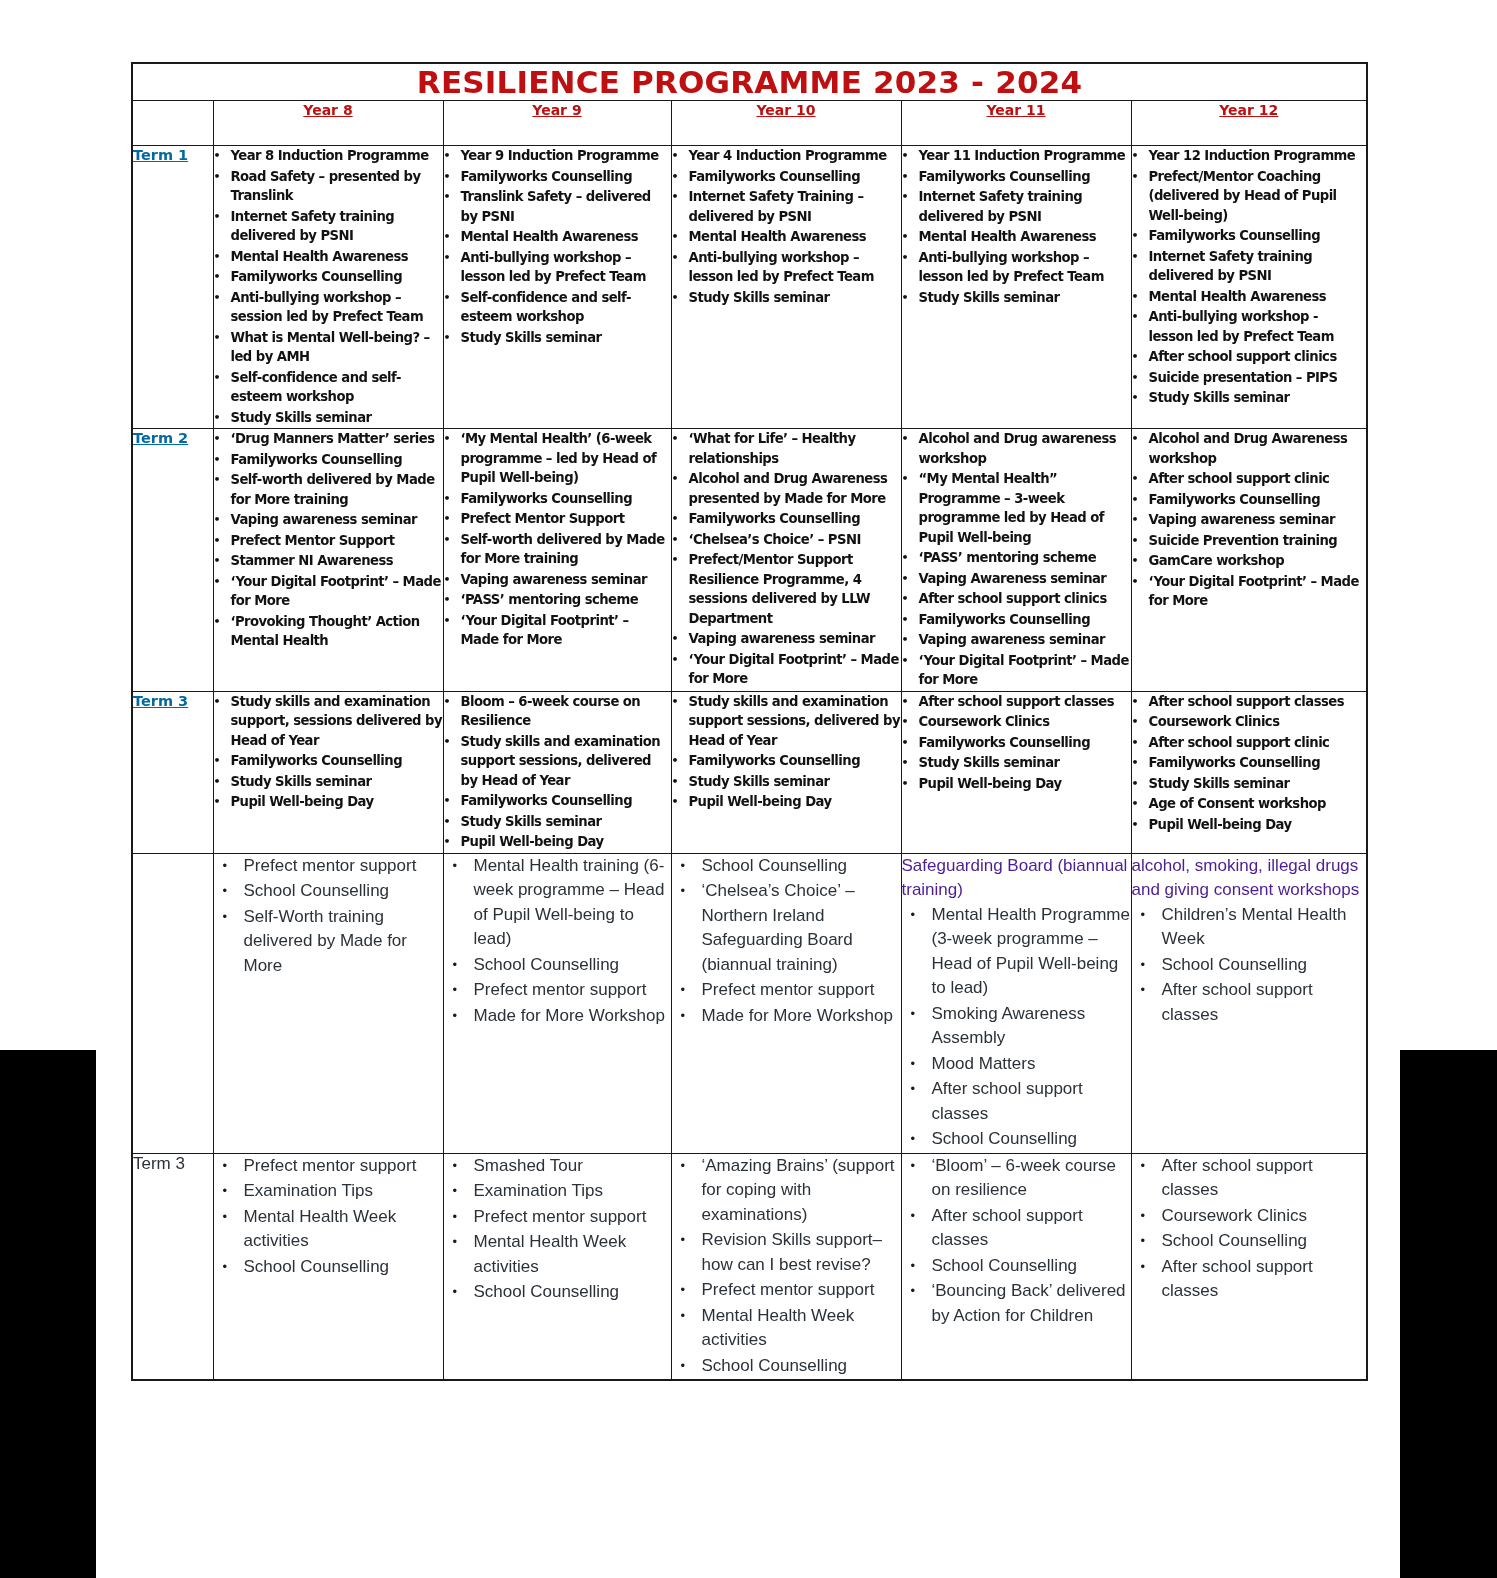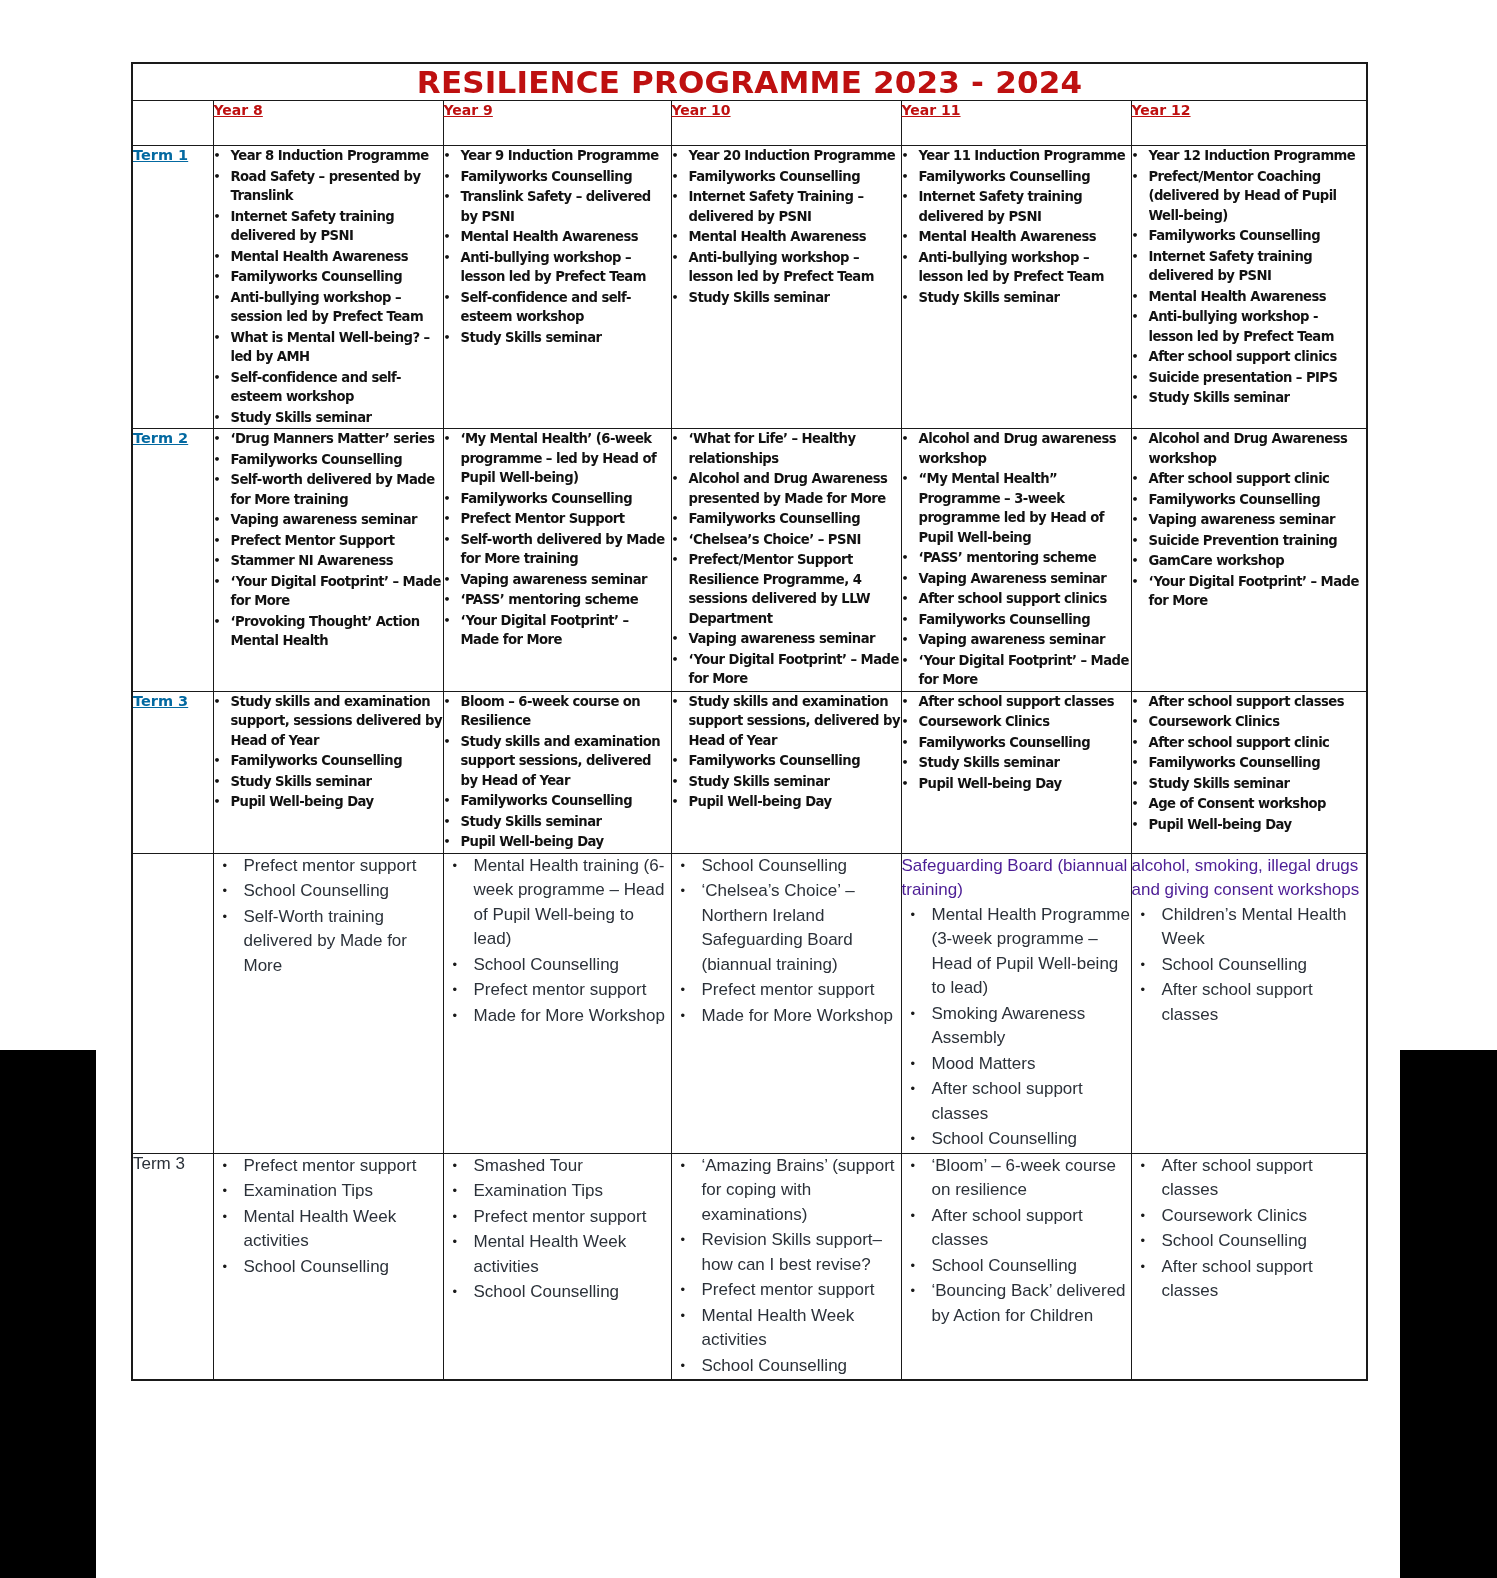--- a/index.html
+++ b/index.html
@@ -56,21 +56,21 @@
     font-family: "DejaVu Sans", sans-serif;
     font-weight: bold;
     font-size: 31px;
     letter-spacing: .2px;
     white-space: nowrap;
   }
 
   
   td.hdr {
     height: 44px;
-    text-align: left;
+    text-align: center;
     vertical-align: middle;
     padding: 4px 2px 14px 2px;
     margin-top: 29px;
   }
   .hdr-label {
     color: #BE1010;
     font-family: "DejaVu Sans", sans-serif;
     font-weight: bold;
     font-size: 14px;
     text-decoration: underline;
@@ -248,21 +248,21 @@
               <li>
                 <span class="bullet">•</span>
                 <span class="txt">Study Skills seminar</span>
               </li>
             </ul>
           </td>
           <td class="condensed">
             <ul class="items">
               <li>
                 <span class="bullet">•</span>
-                <span class="txt">Year 20 Induction Programme</span>
+                <span class="txt">Year 4 Induction Programme</span>
               </li>
               <li>
                 <span class="bullet">•</span>
                 <span class="txt">Familyworks Counselling</span>
               </li>
               <li>
                 <span class="bullet">•</span>
                 <span class="txt">Internet Safety Training – delivered by PSNI</span>
               </li>
               <li>

